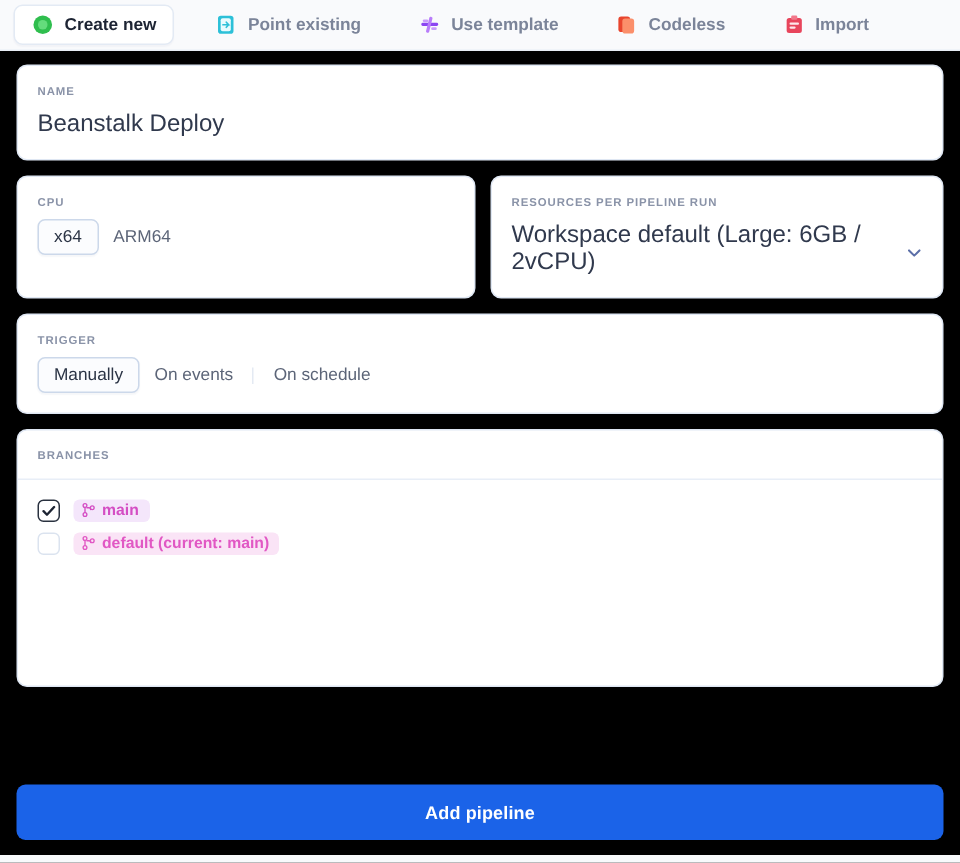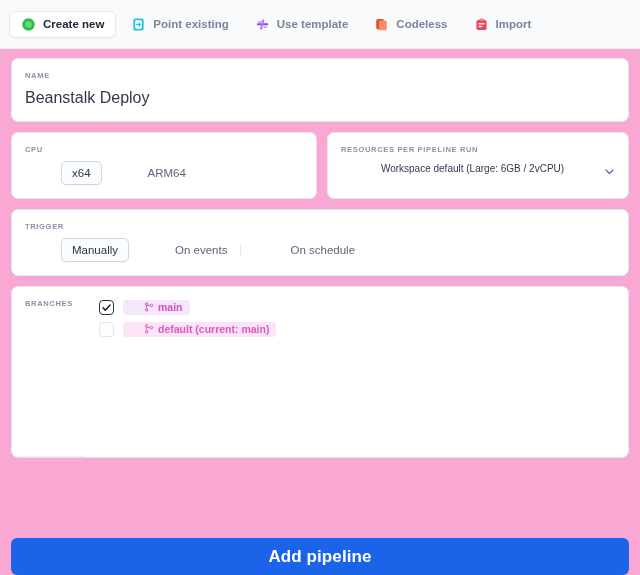--- a/index.html
+++ b/index.html
@@ -6,27 +6,27 @@
   html, body {
     margin: 0; padding: 0;
     width: 640px; height: 575px;
     background: #f8fafc;
     font-family: "Liberation Sans", sans-serif;
     overflow: hidden;
   }
 
   
   #tabbar {
-    height: 49px;
+    height: 34px;
     background: #f9fafc;
     border-bottom: 1px solid #e8edf5;
     display: flex;
     align-items: center;
     padding: 0 0 0 9px;
-    gap: 4px;
+    gap: 16px;
   }
   .tab {
     display: flex;
     align-items: center;
     gap: 7px;
     height: 27px;
     padding: 0 11px;
     border-radius: 6px;
     font-size: 11.5px;
     color: #7b8499;
@@ -39,21 +39,21 @@
     border: 1px solid #e3eaf4;
     color: #1d2433;
     box-shadow: 0 1px 1px rgba(20,40,80,.03);
   }
   .tab .ticon { width: 15px; height: 15px; flex: 0 0 15px; display: block; }
 
   
   #body {
     position: relative;
     height: 536px;
-    background: #f9a8d4;
+    background: #000000;
     padding: 9px 11px 0 11px;
   }
 
   .panel {
     background: #ffffff;
     border: 1px solid #dfe7f3;
     border-radius: 7px;
     margin-bottom: 10px;
     box-shadow: 0 1px 1px rgba(30,50,90,.02);
   }
@@ -83,49 +83,48 @@
     padding: 7px 13px 13px 13px;
     gap: 0;
   }
   .seg .opt {
     font-size: 11.5px;
     color: #5c6578;
     padding: 5px 10px;
     border-radius: 5px;
     cursor: pointer;
     white-space: nowrap;
-    margin-left: 36px;
   }
   .seg .opt.sel {
     background: #fbfcfe;
     border: 1px solid #ccd8ea;
     color: #2b3445;
     box-shadow: 0 1px 1px rgba(30,50,90,.04);
   }
   .seg .sep {
     width: 1px; height: 11px;
     background: #e4eaf3;
     margin: 0 3px;
     flex: 0 0 1px;
   }
 
   
   .select-wrap {
     display: flex; align-items: center;
     padding: 9px 13px 14px 13px;
   }
-  .select-wrap .sv { font-size: 10px; color: #30394d; flex: 1 1 auto; text-align: center; }
+  .select-wrap .sv { font-size: 16px; color: #30394d; flex: 1 1 auto; }
   .chev { width: 11px; height: 11px; flex: 0 0 11px; }
 
   
   #branches-panel {
     padding: 0;
     height: 172px;
     display: flex;
-    flex-direction: row;
+    flex-direction: column;
     margin-bottom: 0;
     overflow: hidden;
   }
   #branches-head {
     font-size: 7.6px;
     letter-spacing: .62px;
     font-weight: bold;
     color: #8a93a8;
     text-transform: uppercase;
     padding: 12px 13px 11px 13px;
@@ -149,21 +148,21 @@
   }
   .cbox.on { border-color: #2a3240; }
   .cbox svg { width: 11px; height: 11px; display: none; }
   .cbox.on svg { display: block; }
 
   .chip {
     display: inline-flex; align-items: center; gap: 4px;
     background: #f4e6fb;
     color: #d44ec4;
     border-radius: 4px;
-    padding: 2px 7px 2px 21px;
+    padding: 2px 7px 2px 5px;
     font-size: 10.5px;
     font-weight: bold;
     height: 15px;
     white-space: nowrap;
   }
   .chip.pinky { background: #fae4f6; color: #e158c4; }
   .chip .gicon { width: 10px; height: 10px; flex: 0 0 10px; display: block; }
 
   
   #footer {
@@ -173,21 +172,21 @@
     padding: 0 11px;
     display: flex; align-items: flex-start;
   }
   #add-btn {
     width: 100%;
     height: 37px;
     background: #1b63e8;
     border: none;
     border-radius: 6px;
     color: #ffffff;
-    font-size: 17px;
+    font-size: 12px;
     font-weight: bold;
     font-family: "Liberation Sans", sans-serif;
     cursor: pointer;
     letter-spacing: .1px;
   }
 </style>
 </head>
 <body>
 
 <div id="tabbar">

